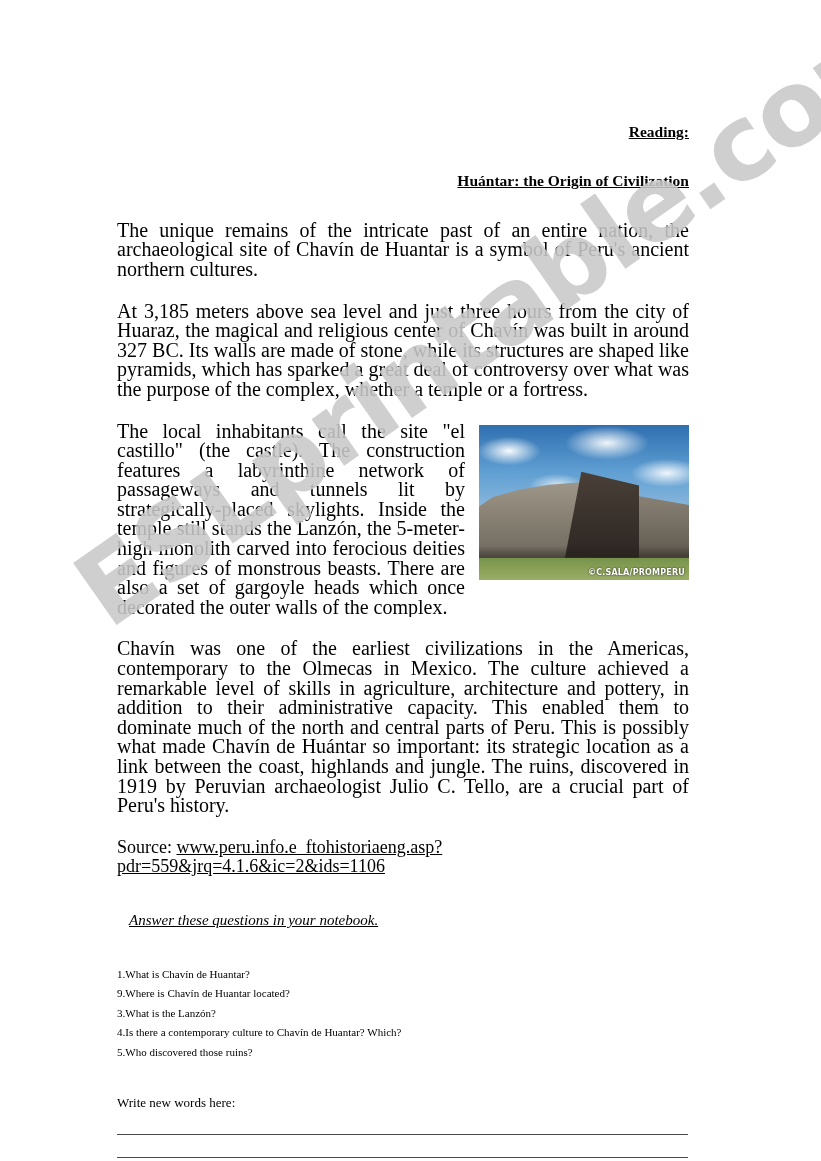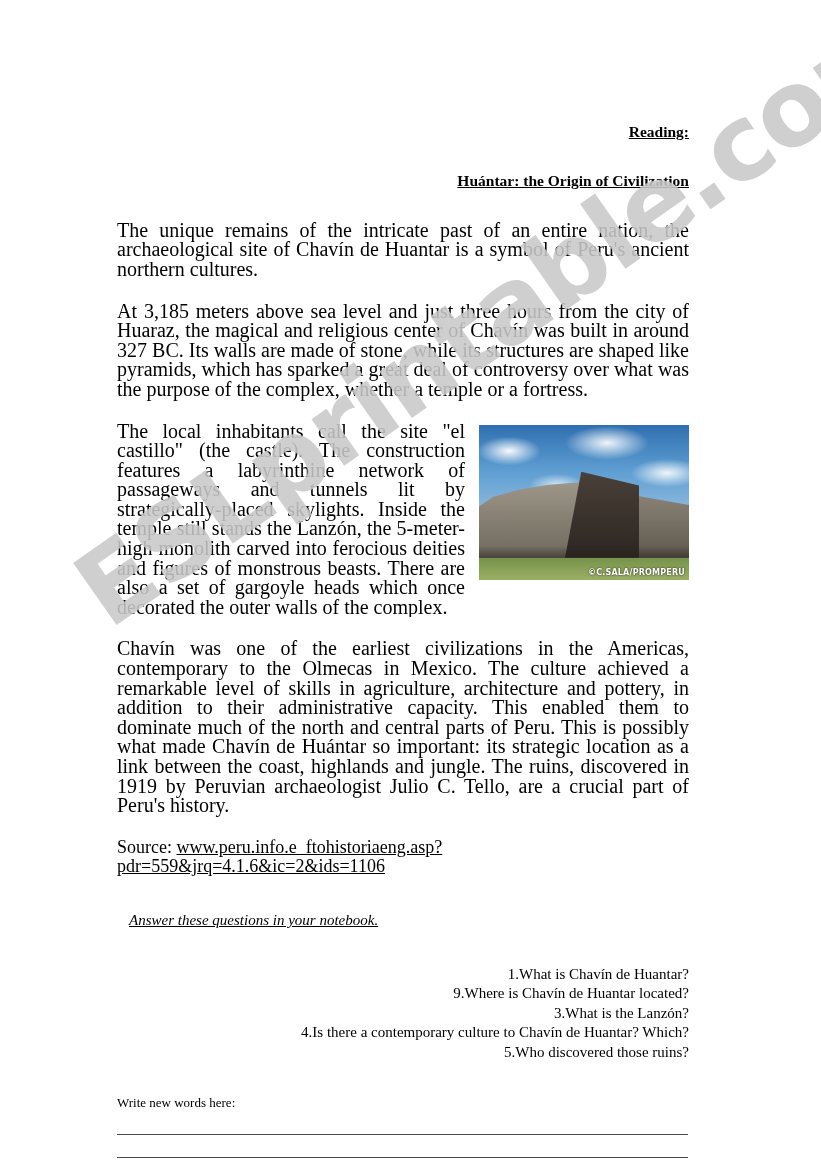--- a/index.html
+++ b/index.html
@@ -169,23 +169,22 @@
     margin: 12px;
     display: inline-block;
   }
 
   ol.questions {
     margin: 0;
     padding: 0;
     list-style: none;
   }
   ol.questions li {
-    font-size: 15px;
-    line-height: 19.6px;
-    text-align: right;
+    font-size: 11px;
+    line-height: 19.6px;
   }
 
   .write-label {
     font-size: 13px;
     line-height: 19.6px;
     margin: 0;
   }
   .rule {
     width: 571px;
     height: 0;

